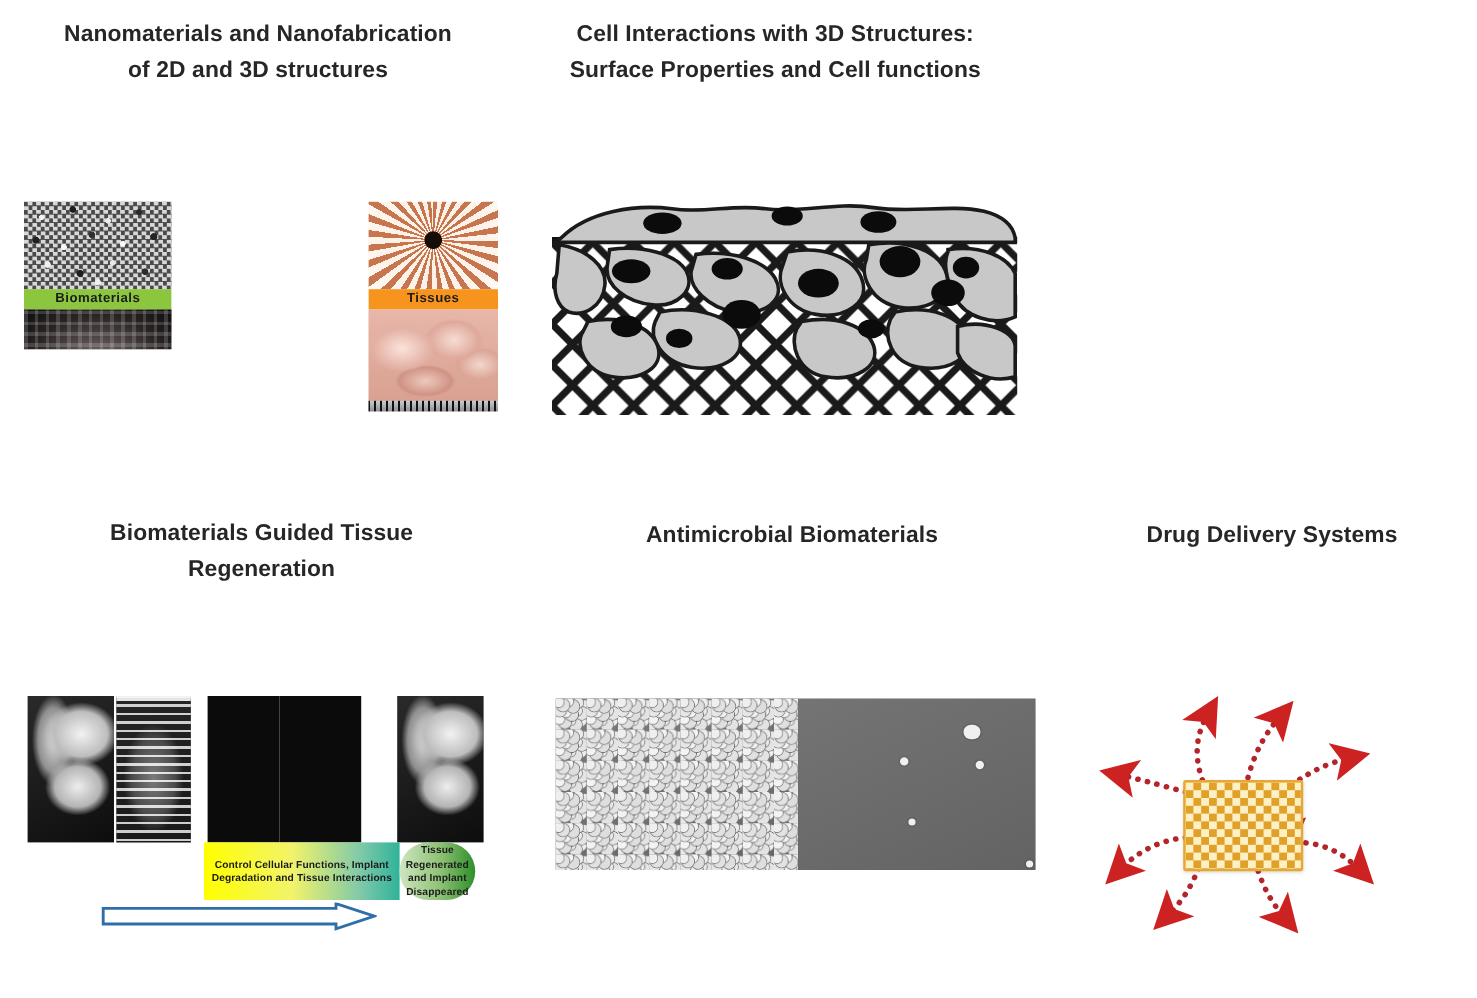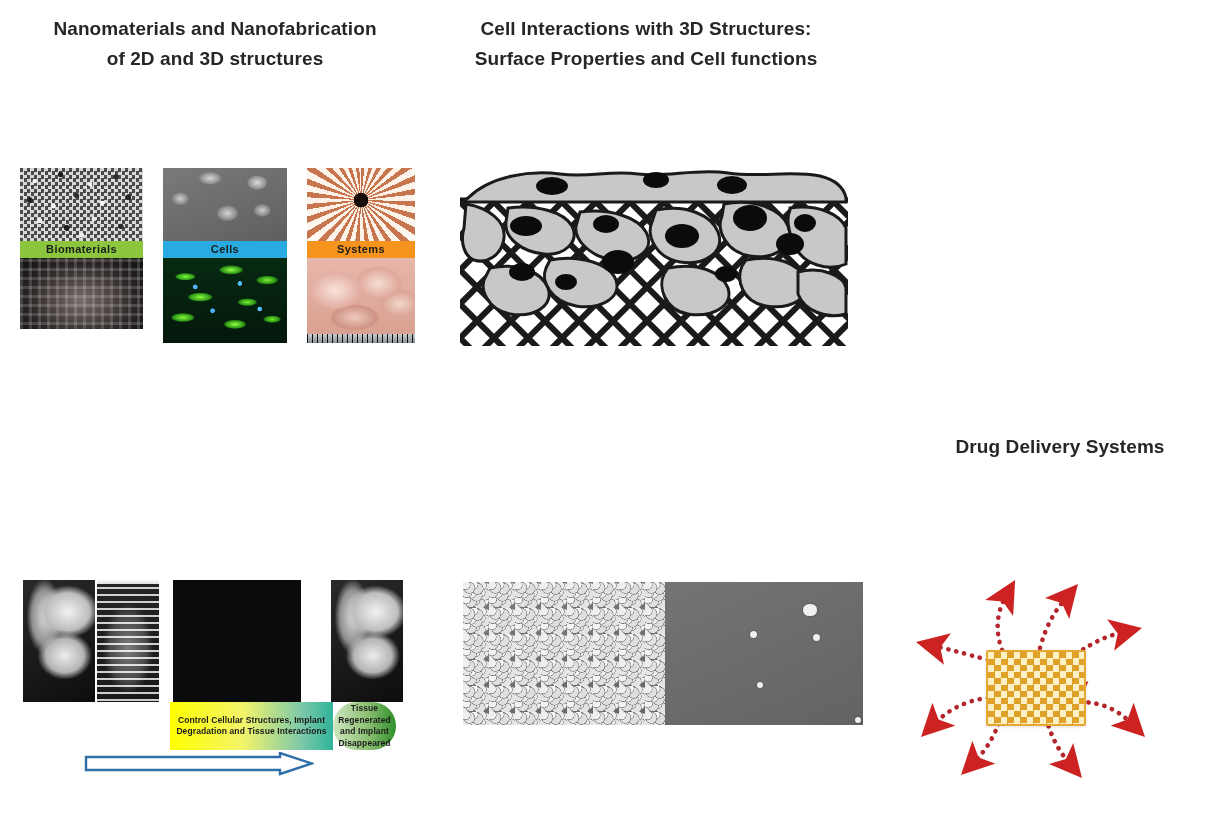--- a/index.html
+++ b/index.html
@@ -192,35 +192,30 @@
 <body>
 
 <div class="grid">
 
   <div class="cell" style="left:0;top:0;width:430px;height:400px;">
     <div class="panel-title" style="left:15px;top:14px;width:400px;">Nanomaterials and Nanofabrication
 of 2D and 3D structures</div>
 
     <div class="tri" style="left:20px;top:168px;width:395px;height:175px;">
 
-      <div class="figure" style="left:0;top:0;width:123px;height:161px;">
+      <div class="figure" style="left:0;top:0;width:123px;height:123px;">
         <div class="top sem-gray" style="top:0;height:73px;"></div>
         <div class="band" style="top:73px;height:17px;background:#8cc63f;">Biomaterials</div>
         <div class="bot mesh-dark" style="top:90px;height:85px;"></div>
       </div>
 
-      <div class="figure" style="left:143px;top:0;width:124px;height:175px;">
-        <div class="top sem-cells" style="top:0;height:73px;"></div>
-        <div class="band" style="top:73px;height:17px;background:#29abe2;">Cells</div>
-        <div class="bot fluoro" style="top:90px;height:85px;"></div>
-      </div>
 
       <div class="figure" style="left:287px;top:0;width:108px;height:175px;">
         <div class="top histo" style="top:0;height:73px;"></div>
-        <div class="band" style="top:73px;height:17px;background:#f7941e;">Systems</div>
+        <div class="band" style="top:73px;height:17px;background:#f7941e;">Tissues</div>
         <div class="bot tissue" style="top:90px;height:85px;">
           <div class="ruler"></div>
         </div>
       </div>
     </div>
   </div>
 
   <div class="cell" style="left:426px;top:0;width:440px;height:400px;">
     <div class="panel-title" style="left:10px;top:14px;width:420px;">Cell Interactions with 3D Structures:
 Surface Properties and Cell functions</div>
@@ -267,49 +262,52 @@
           <ellipse cx="62" cy="104" rx="13" ry="9"></ellipse>
           <ellipse cx="106" cy="114" rx="11" ry="8"></ellipse>
           <ellipse cx="266" cy="106" rx="11" ry="8"></ellipse>
         </g>
       </svg>
     </div>
   </div>
 
 
   <div class="cell" style="left:0;top:420;width:430px;height:412px;top:420px;">
+    <div class="panel-title" style="left:18px;top:10px;width:400px;">Biomaterials Guided Tissue
+Regeneration</div>
 
     <div class="strip" style="left:18px;top:160px;width:400px;height:165px;">
 
       <div class="xr xray-knee" style="left:5px;top:0;width:72px;height:122px;"></div>
       <div class="xr xray-screw" style="left:79px;top:0;width:62px;height:122px;"></div>
 
       <div class="xr sem-cells" style="left:155px;top:0;width:60px;height:122px;"></div>
       <div class="xr fluoro" style="left:215px;top:0;width:68px;height:122px;"></div>
 
       <div class="xr xray-knee" style="left:313px;top:0;width:72px;height:122px;"></div>
 
       <div class="cap-band" style="left:152px;top:122px;width:163px;height:48px;
                   background:linear-gradient(90deg,#ffff00 0%,#f2f36a 45%,#7fc9a9 80%,#2fb39a 100%);">
-        <span>Control Cellular Structures, Implant Degradation and Tissue Interactions</span>
+        <span>Control Cellular Functions, Implant Degradation and Tissue Interactions</span>
       </div>
       <div class="cap-band" style="left:315px;top:122px;width:63px;height:48px;
                   background:linear-gradient(90deg,#cfe6c0 0%,#8cc073 55%,#2f8f2a 100%);border-radius:24px;">
         <span>Tissue Regenerated and Implant Disappeared</span>
       </div>
 
       <div class="arrow-line" style="left:66px;top:172px;width:230px;height:24px;">
         <svg width="230" height="24" viewBox="0 0 230 24">
           <path d="M2,5 L196,5 L196,1 L228,11.5 L196,22 L196,18 L2,18 Z" fill="#ffffff" stroke="#2f6fa8" stroke-width="2.4" stroke-linejoin="miter"></path>
         </svg>
       </div>
     </div>
   </div>
 
   <div class="cell" style="left:440px;top:420px;width:440px;height:412px;">
+    <div class="panel-title" style="left:10px;top:12px;width:420px;">Antimicrobial Biomaterials</div>
 
     <div class="figure" style="left:23px;top:162px;width:400px;height:143px;">
       <div class="bact-dense" style="position:absolute;left:0;top:0;width:202px;height:143px;"></div>
       <div class="bact-clean" style="position:absolute;left:202px;top:0;width:198px;height:143px;">
         <div class="dot-b" style="left:85px;top:49px;width:7px;height:7px;"></div>
         <div class="dot-b" style="left:148px;top:52px;width:7px;height:7px;"></div>
         <div class="dot-b" style="left:138px;top:22px;width:14px;height:12px;border-radius:45%;"></div>
         <div class="dot-b" style="left:92px;top:100px;width:6px;height:6px;"></div>
         <div class="dot-b" style="left:190px;top:135px;width:6px;height:6px;"></div>
       </div>

